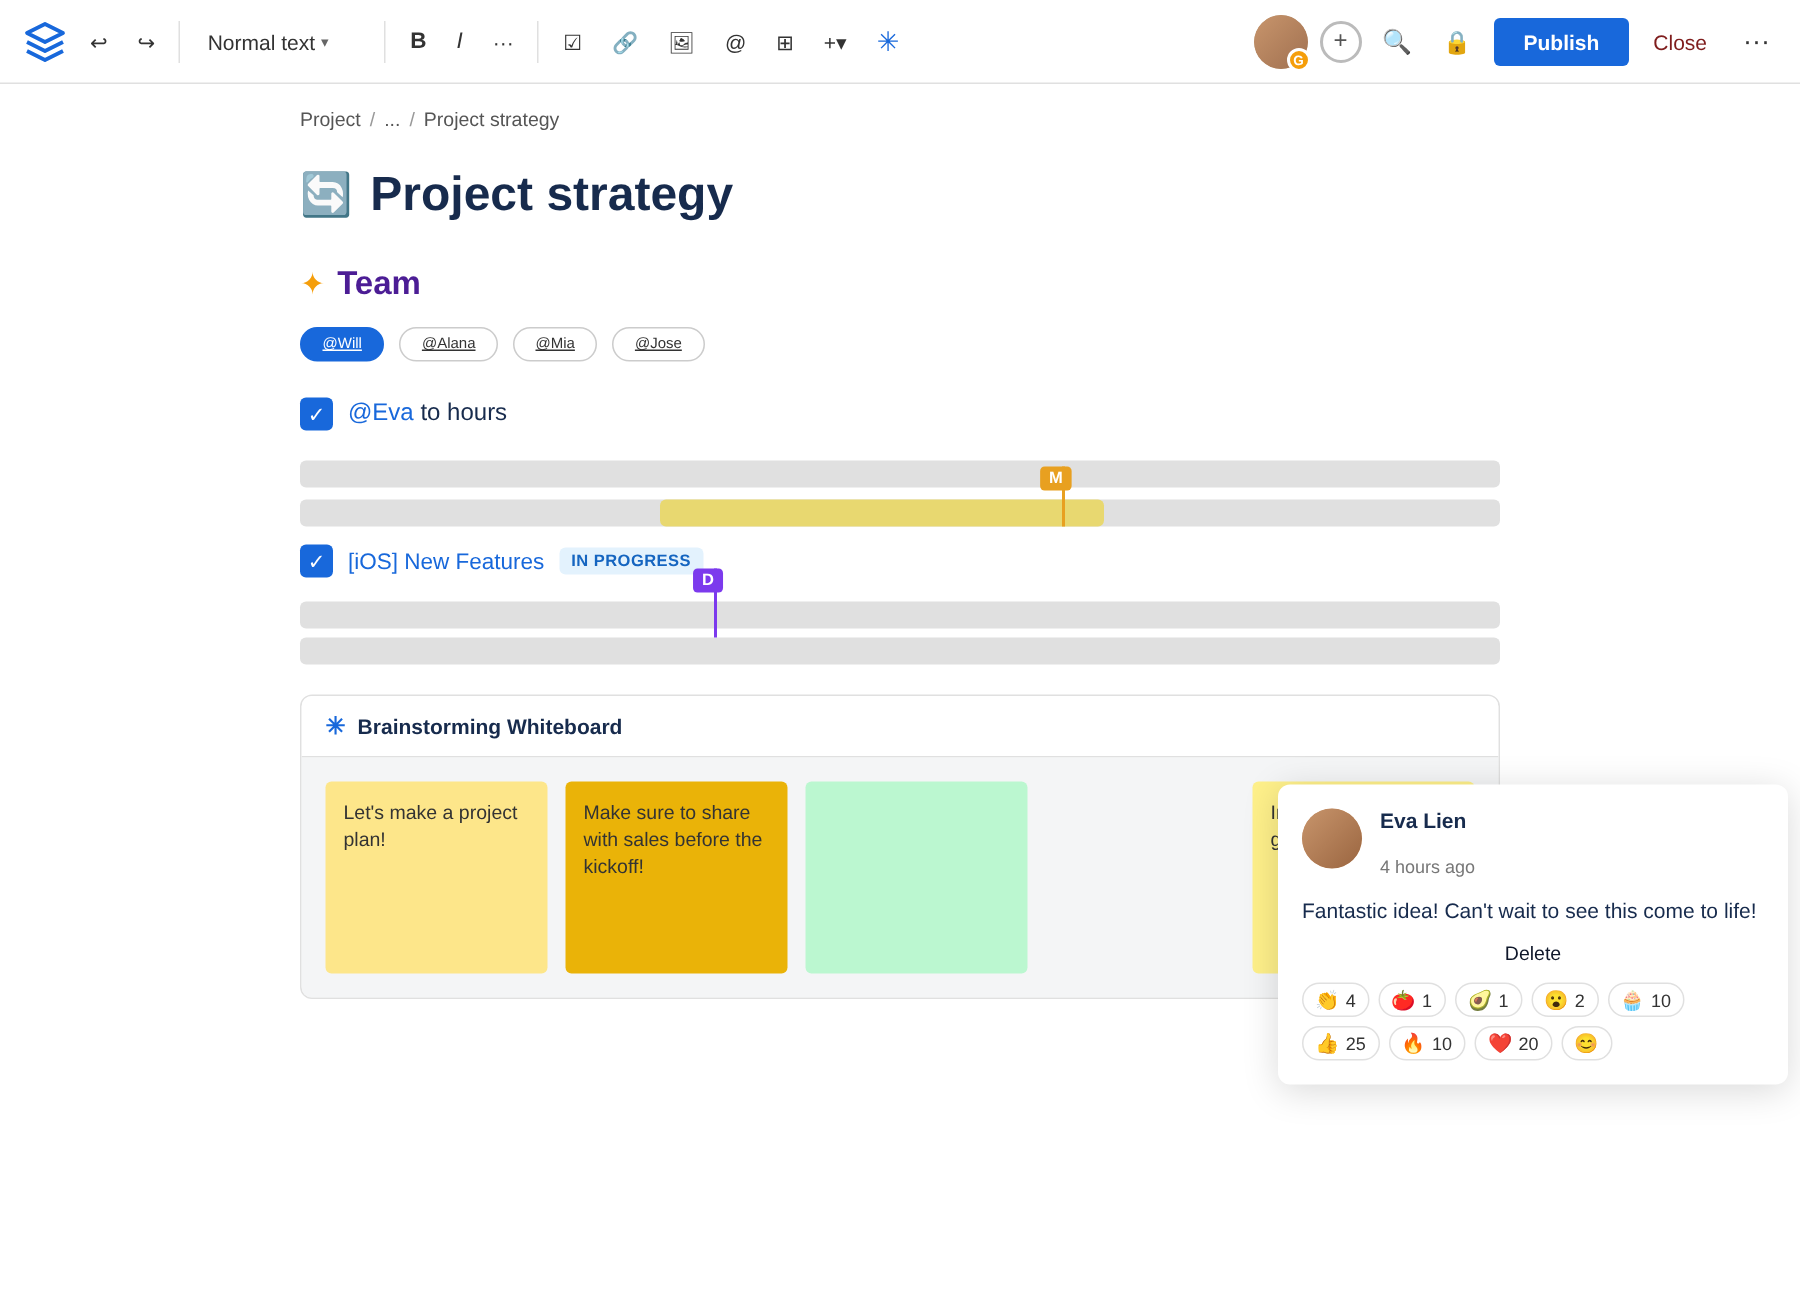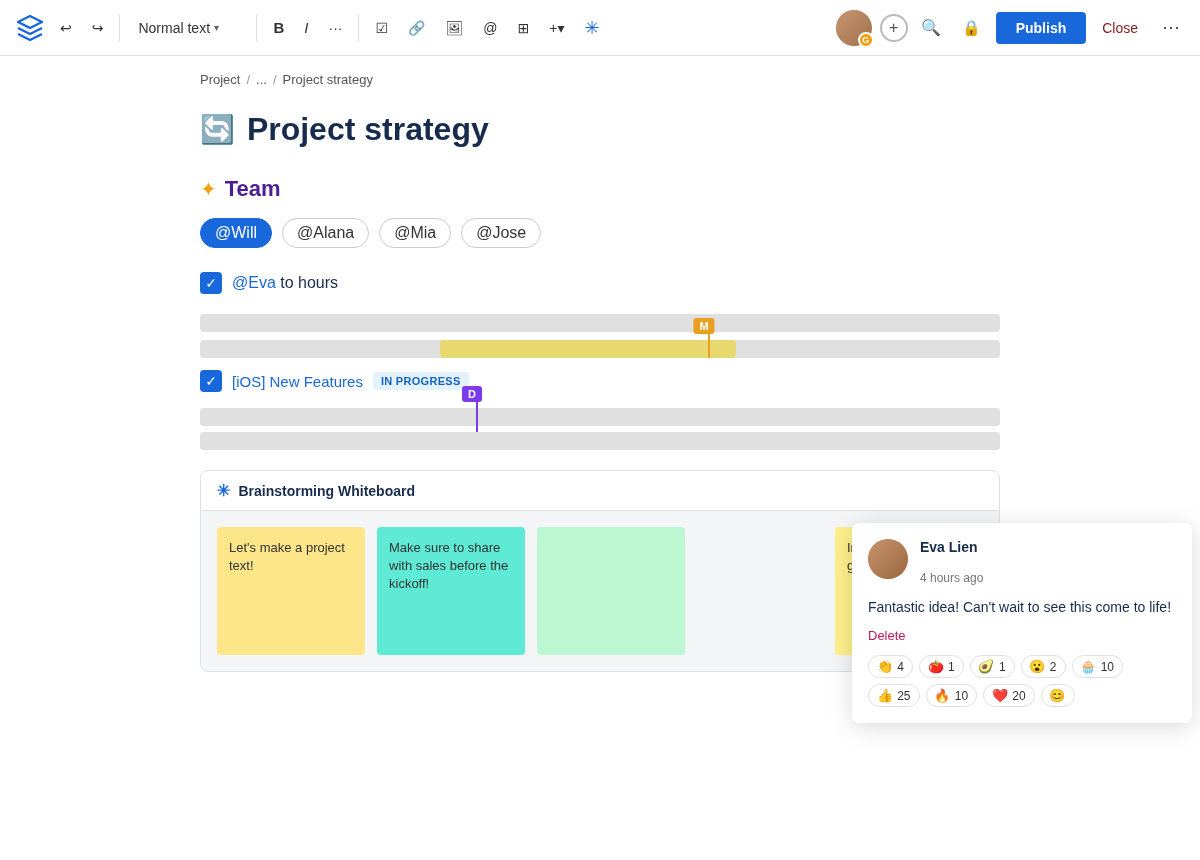--- a/index.html
+++ b/index.html
@@ -78,22 +78,22 @@
     
     .section-heading {
       display: flex; align-items: center; gap: 8px; margin-bottom: 16px;
     }
     .sparkle-icon { font-size: 20px; }
     .section-title { font-size: 22px; font-weight: 600; color: #4c1d95; }
 
     
     .team-tags { display: flex; gap: 10px; margin-bottom: 24px; flex-wrap: wrap; }
     .tag {
-      padding: 5px 14px; border-radius: 20px; font-size: 16px; font-weight: 500;
-      border: 1.5px solid #ccc; color: #333; background: #fff; cursor: pointer;
+      padding: 5px 14px; border-radius: 20px; font-size: 10px; font-weight: 500;
+      border: 1.5px solid #ccc; color: #333; background: #fff; cursor: pointer; text-decoration: underline;
     }
     .tag.active { background: #1868db; color: #fff; border-color: #1868db; }
 
     
     .task-row {
       display: flex; align-items: center; gap: 10px; margin-bottom: 20px;
     }
     .checkbox-checked {
       width: 22px; height: 22px; border-radius: 4px;
       background: #1868db; display: flex; align-items: center; justify-content: center;
@@ -135,21 +135,21 @@
     .board-columns {
       display: flex; gap: 0; padding: 16px; gap: 12px; background: #f4f5f6;
       min-height: 160px;
     }
     .sticky-note {
       width: 148px; min-height: 100px; padding: 12px;
       border-radius: 4px; font-size: 13px; color: #333; line-height: 1.4;
       flex-shrink: 0;
     }
     .sticky-yellow { background: #fde68a; }
-    .sticky-purple { background: #5eead4; }
+    .sticky-purple { background: #eab308; }
     .sticky-green { background: #bbf7d0; }
     .sticky-yellow2 { background: #fef08a; }
 
     
     .comment-popup {
       position: absolute;
       top: 412px; right: 8px;
       width: 340px; background: #fff;
       border-radius: 8px; box-shadow: 0 4px 24px rgba(0,0,0,0.15);
       padding: 16px; z-index: 100;
@@ -157,21 +157,21 @@
     .comment-header {
       display: flex; gap: 12px; align-items: flex-start; margin-bottom: 12px;
     }
     .comment-avatar {
       width: 40px; height: 40px; border-radius: 50%; background: #c8956c;
       flex-shrink: 0; overflow: hidden;
     }
     .comment-author { font-weight: 600; font-size: 14px; color: #172b4d; }
     .comment-time { font-size: 12px; color: #777; margin-top: 16px; }
     .comment-body { font-size: 14px; color: #172b4d; line-height: 1.5; margin-bottom: 10px; }
-    .comment-delete { font-size: 13px; color: #be185d; cursor: pointer; margin-bottom: 12px; }
+    .comment-delete { font-size: 13px; color: #0f172a; cursor: pointer; margin-bottom: 12px; text-align: center; }
     .emoji-reactions { display: flex; flex-wrap: wrap; gap: 6px; }
     .emoji-pill {
       display: flex; align-items: center; gap: 4px;
       border: 1.5px solid #e0e0e0; border-radius: 20px;
       padding: 3px 8px; font-size: 13px; cursor: pointer; background: #fff;
     }
     .emoji-count { font-size: 12px; color: #333; }
   </style>
 </head>
 <body>
@@ -322,21 +322,21 @@
     <div class="chart-bar-row" style="width:100%; background:#e0e0e0;"></div>
   </div>
 
   <div class="board-container">
     <div class="board-header">
       <span style="color:#1868db; font-size:16px;">✳</span>
       <span>Brainstorming Whiteboard</span>
     </div>
     <div class="board-columns">
       <div class="sticky-note sticky-yellow">
-        <span>Let's make a project text!</span>
+        <span>Let's make a project plan!</span>
       </div>
       <div class="sticky-note sticky-purple">
         <span>Make sure to share with sales before the kickoff!</span>
       </div>
       <div class="sticky-note sticky-green" style="background:#bbf7d0; min-height:80px;">
       </div>
       <div class="sticky-note sticky-yellow2" style="margin-left: auto;">
         <span>Invite the team to a group call</span>
       </div>
     </div>

